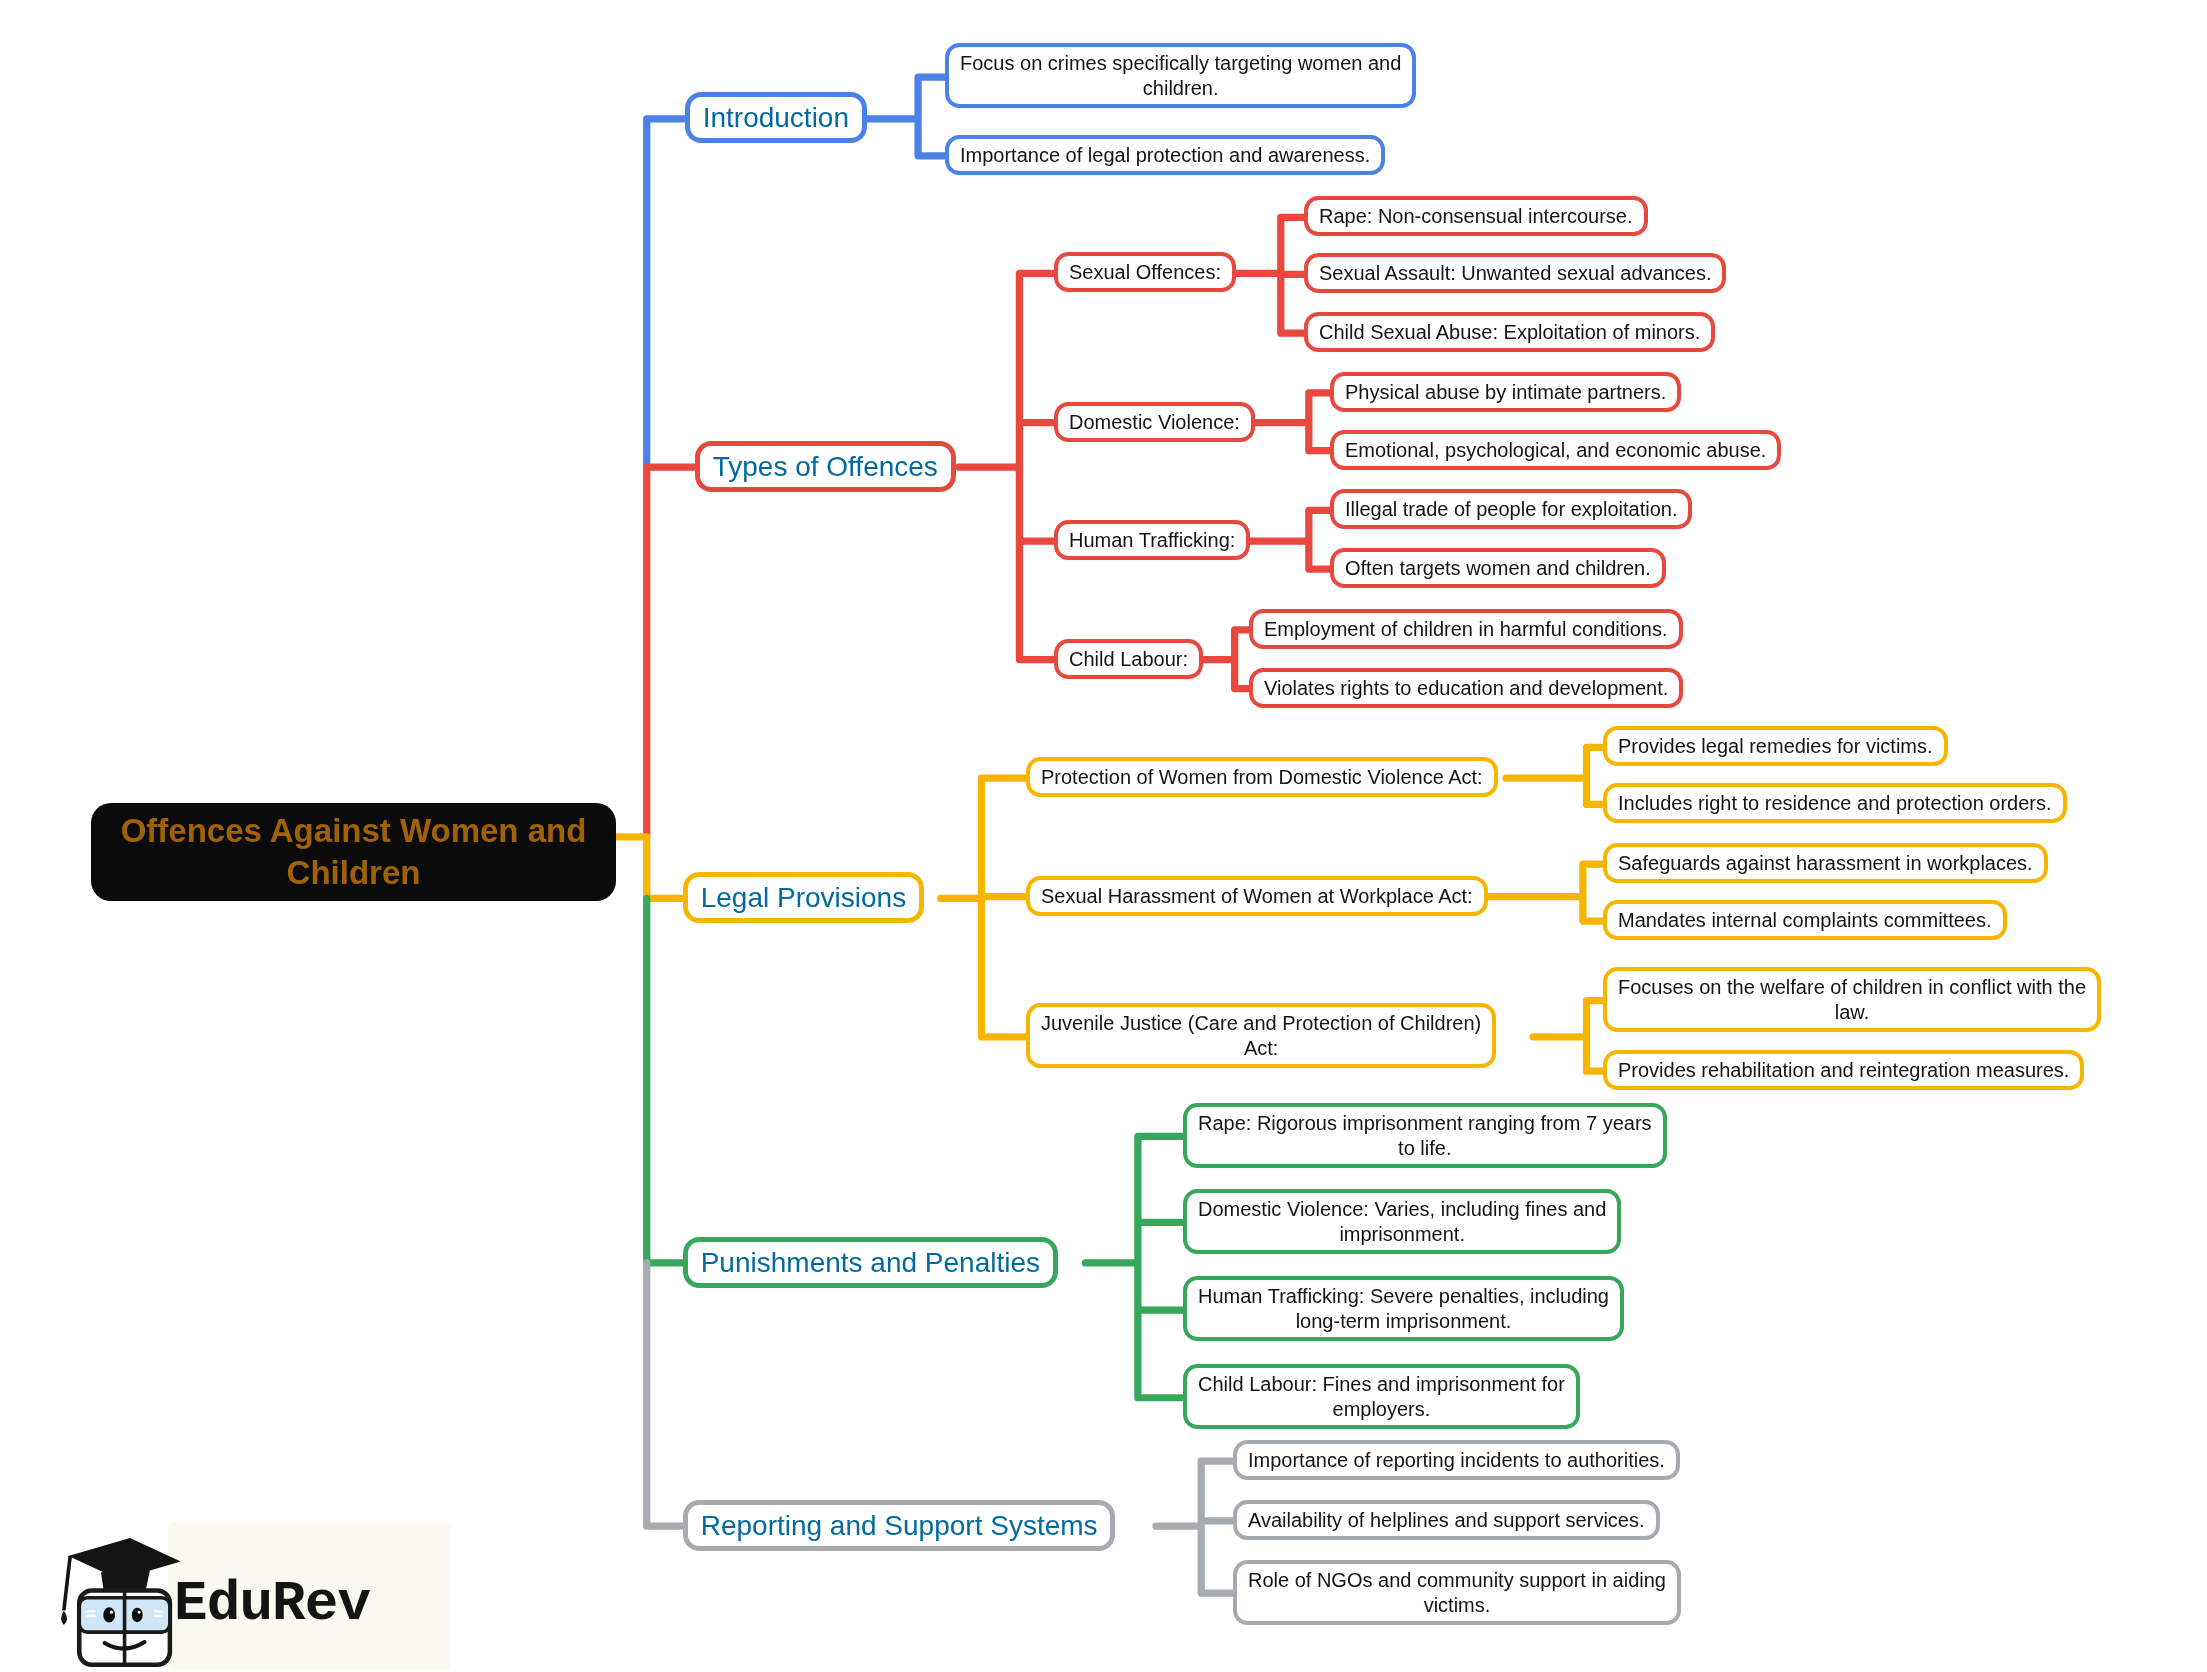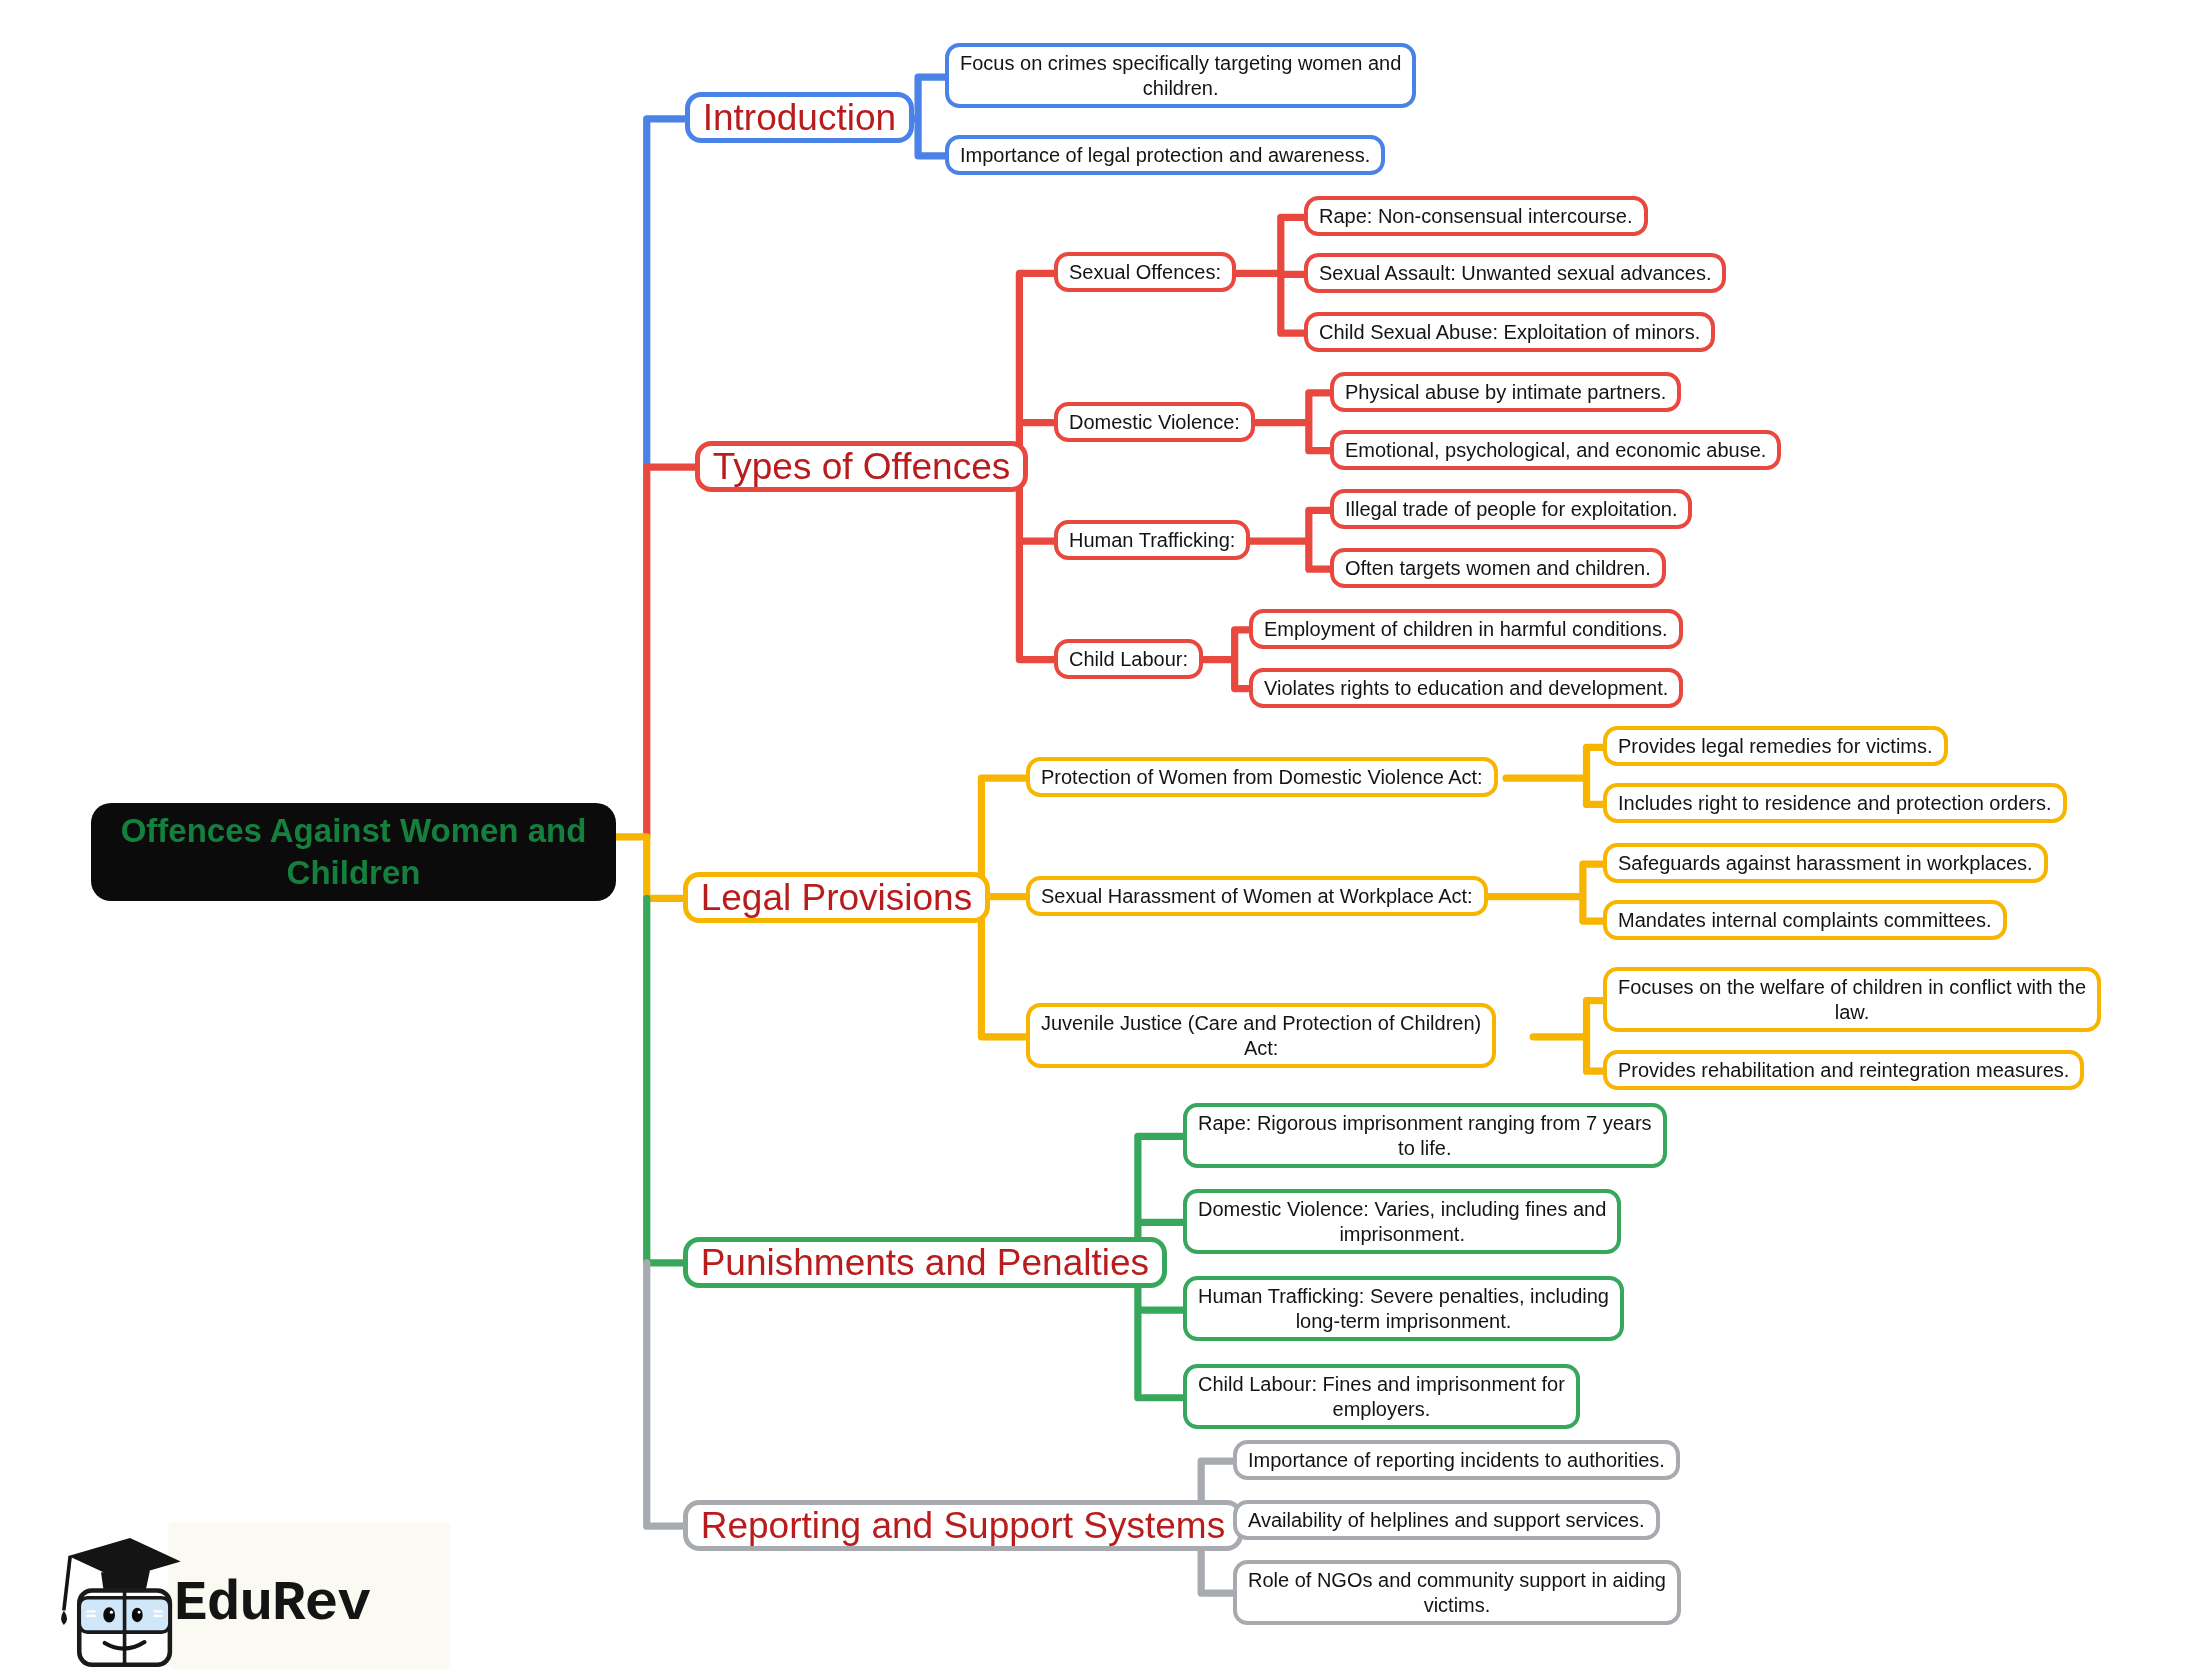--- a/index.html
+++ b/index.html
@@ -7,23 +7,23 @@
           font-family:"Liberation Sans",sans-serif;}
   svg.connectors{position:absolute;left:0;top:0;z-index:1;}
   svg.connectors path{fill:none;stroke-width:8;stroke-linejoin:round;stroke-linecap:round;}
   .l-blue{stroke:#4b82e8}.l-red{stroke:#e8483d}.l-yellow{stroke:#f7b500}
   .l-green{stroke:#37a85b}.l-gray{stroke:#a7abb0}
 
   .node{position:absolute;z-index:2;background:#fff;border:4.5px solid #000;border-radius:14.5px;
         font-size:20px;line-height:25px;color:#141414;padding:3.6px 11px;white-space:pre-line;
         text-align:center;}
   .branch{position:absolute;z-index:2;background:#fff;border:5.4px solid #000;border-radius:16.3px;
-        font-size:37px;line-height:36px;color:#b91c1c;padding:2.7px 12.7px;white-space:nowrap;}
+        font-size:28px;line-height:36px;color:#0369a1;padding:2.7px 12.7px;white-space:nowrap;}
   .rootnode{position:absolute;z-index:2;left:91px;top:803px;width:525px;box-sizing:border-box;
-        background:#0b0b0b;color:#15803d;border-radius:20px;font-size:33px;line-height:42px;
+        background:#0b0b0b;color:#a16207;border-radius:20px;font-size:33px;line-height:42px;
         font-weight:bold;padding:7.2px 18px;text-align:center;white-space:pre-line;}
   .c-blue{border-color:#4b82e8}.c-red{border-color:#e8483d}.c-yellow{border-color:#f7b500}
   .c-green{border-color:#37a85b}.c-gray{border-color:#a7abb0}
 
   .logo-band{position:absolute;z-index:0;left:168px;top:1522px;width:282px;height:147px;
         background:#fbfaf2;border-radius:5.4px;}
   .mascot{position:absolute;z-index:2;left:43px;top:1527px;}
   .wordmark{position:absolute;z-index:2;left:174px;top:1572px;font-size:56px;line-height:65px;
         font-weight:bold;color:#141414;letter-spacing:-0.9px;font-family:Liberation Mono, monospace;}
 </style>

